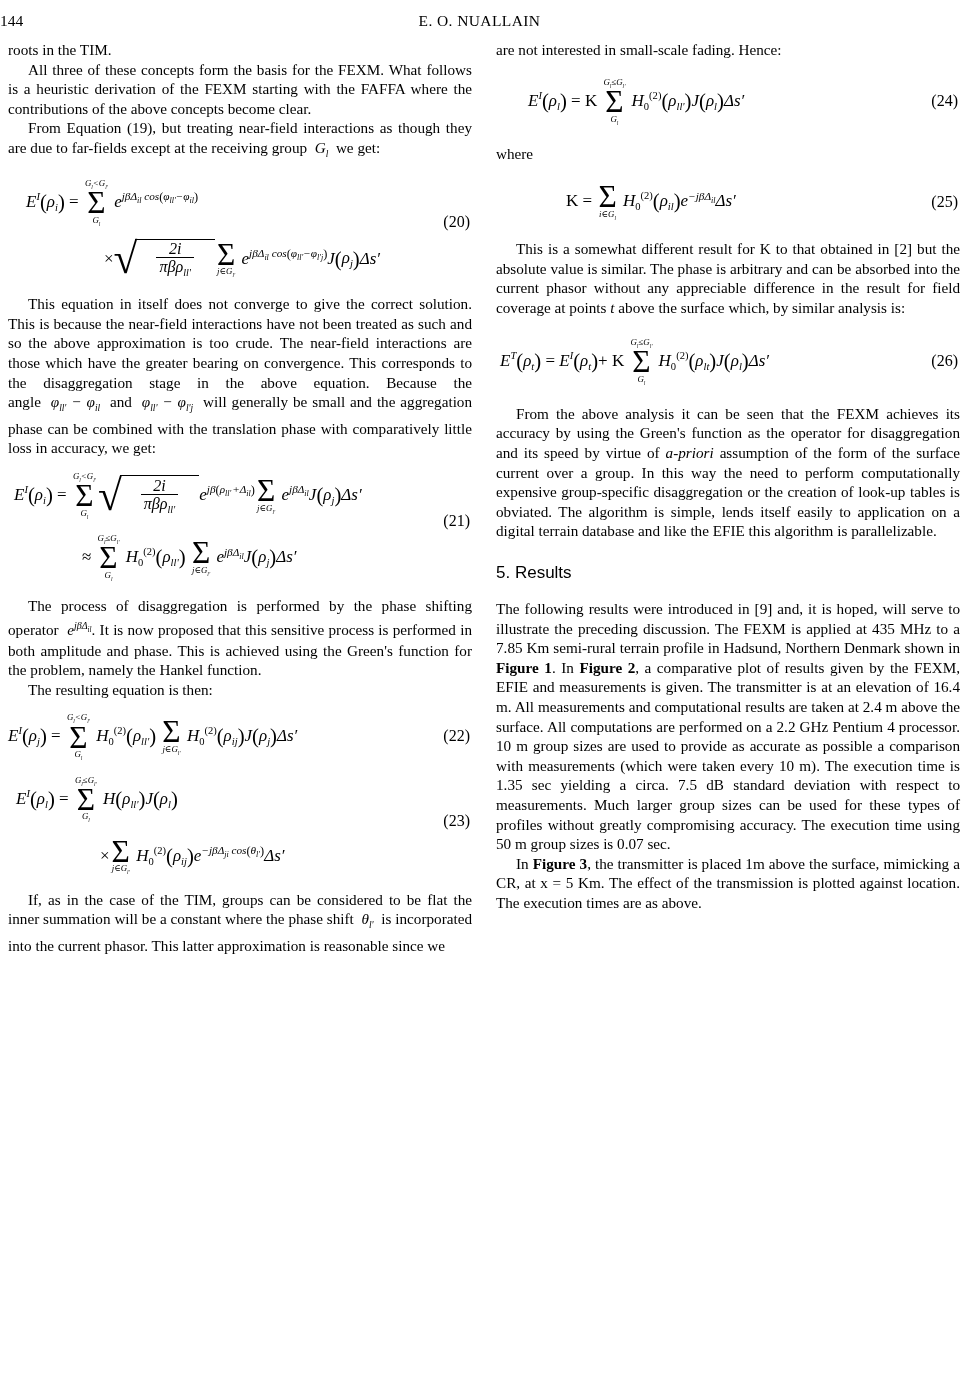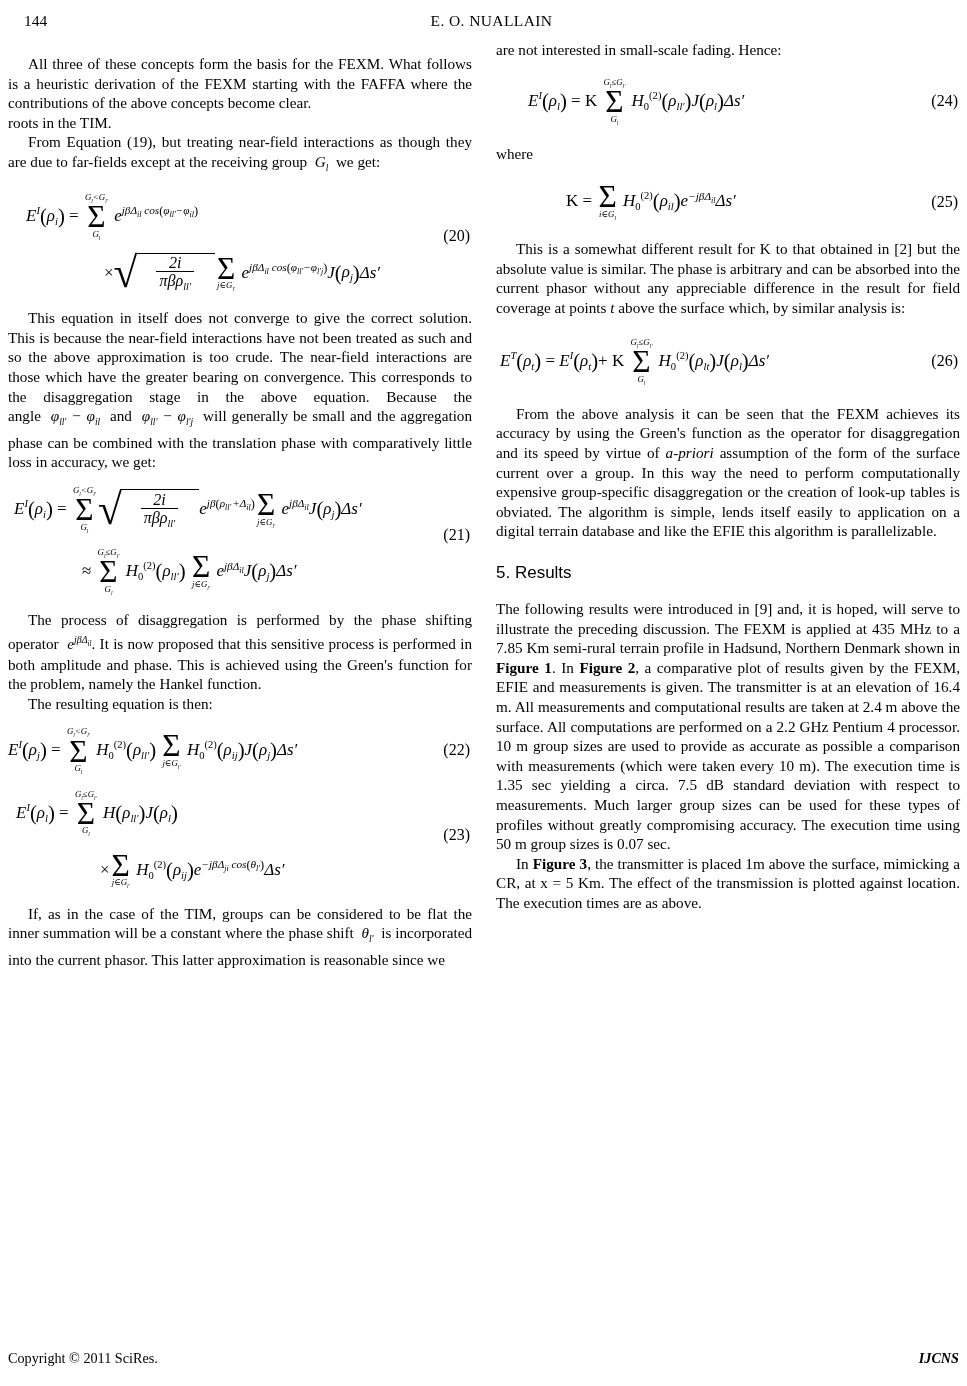--- a/index.html
+++ b/index.html
@@ -18,21 +18,21 @@
     background: #ffffff;
     box-sizing: border-box;
     padding: 0;
     overflow: hidden;
   }
 
   
   .running-head {
     position: absolute;
     top: 10px;
-    left: 24px;
+    left: 0;
     right: 8px;
     height: 22px;
     font-size: 15.5px;
     line-height: 22px;
   }
   .running-head .folio {
     position: absolute;
     left: 0;
     top: 0;
   }
@@ -207,23 +207,23 @@
 
   <div class="running-head">
     <span class="folio">144</span>
     <span class="author">E. O. NUALLAIN</span>
   </div>
 
   <div class="columns">
 
     <div class="col">
 
+      <p class="body">roots in the TIM.</p>
+
       <p class="body indent">All three of these concepts form the basis for the FEXM. What follows is a heuristic derivation of the FEXM starting with the FAFFA where the contributions of the above concepts become clear.</p>
-
-      <p class="body">roots in the TIM.</p>
 
       <p class="body indent"><span>From Equation (19), but treating near-field interactions as though they are due to far-fields except at the receiving group</span>&nbsp;&nbsp;<span class="inline-math"><span>G</span><span class="sub">l</span></span>&nbsp;&nbsp;<span>we get:</span></p>
 
       <div class="eq-block">
         <div class="eq-body" style="text-align:left; padding-left:18px;">
           <span class="m">E<span class="sup">I</span></span><span class="paren">(</span><span class="m">ρ<span class="sub">i</span></span><span class="paren">)</span><span class="up"> = </span><span class="sum"><span class="lim-top">G<span class="sub">l</span>&lt;G<span class="sub">l'</span></span><span class="sigma">Σ</span><span class="lim-bot">G<span class="sub">l</span></span></span>&nbsp;<span class="m">e</span><span class="exp">jβΔ<span class="sub">il</span>&nbsp;cos<span class="paren" style="font-size:1.1em">(</span>φ<span class="sub">ll'</span>−φ<span class="sub">il</span><span class="paren" style="font-size:1.1em">)</span></span>
         </div>
         <div class="eq-body" style="text-align:left; padding-left:96px; margin-top:12px;">
           <span class="up">×</span><span class="sqrt"><span class="rad">√</span><span class="radicand"><span class="frac"><span class="num"><span class="m">2i</span></span><span class="den"><span class="m">πβρ<span class="sub">ll'</span></span></span></span></span></span><span class="sum"><span class="sigma">Σ</span><span class="lim-bot">j∈G<span class="sub">l'</span></span></span>&nbsp;<span class="m">e</span><span class="exp">jβΔ<span class="sub">il</span>&nbsp;cos<span class="paren" style="font-size:1.1em">(</span>φ<span class="sub">ll'</span>−φ<span class="sub">l'j</span><span class="paren" style="font-size:1.1em">)</span></span><span class="m">J</span><span class="paren">(</span><span class="m">ρ<span class="sub">j</span></span><span class="paren">)</span><span class="m">Δs′</span>
         </div>
@@ -301,18 +301,14 @@
 
       <h2 class="section">5. Results</h2>
 
       <p class="body"><span>The following results were introduced in [9] and, it is hoped, will serve to illustrate the preceding discussion. The FEXM is applied at 435 MHz to a 7.85 Km semi-rural terrain profile in Hadsund, Northern Denmark shown in</span> <b class="bold">Figure 1</b><span>. In</span> <b class="bold">Figure 2</b><span>, a comparative plot of results given by the FEXM, EFIE and measurements is given. The transmitter is at an elevation of 16.4 m. All measurements and computational results are taken at 2.4 m above the surface. All computations are performed on a 2.2 GHz Pentium 4 processor. 10 m group sizes are used to provide as accurate as possible a comparison with measurements (which were taken every 10 m). The execution time is 1.35 sec yielding a circa. 7.5 dB standard deviation with respect to measurements. Much larger group sizes can be used for these types of profiles without greatly compromising accuracy. The execution time using 50 m group sizes is 0.07 sec.</span></p>
 
       <p class="body indent"><span>In</span> <b class="bold">Figure 3</b><span>, the transmitter is placed 1m above the surface, mimicking a CR, at x = 5 Km. The effect of the transmission is plotted against location. The execution times are as above.</span></p>
 
     </div>
   </div>
 
-  <div class="footer">
-    <span class="copyright">Copyright © 2011 SciRes.</span>
-    <span class="journal">IJCNS</span>
-  </div>
 
 </div>
 
 </body></html>

